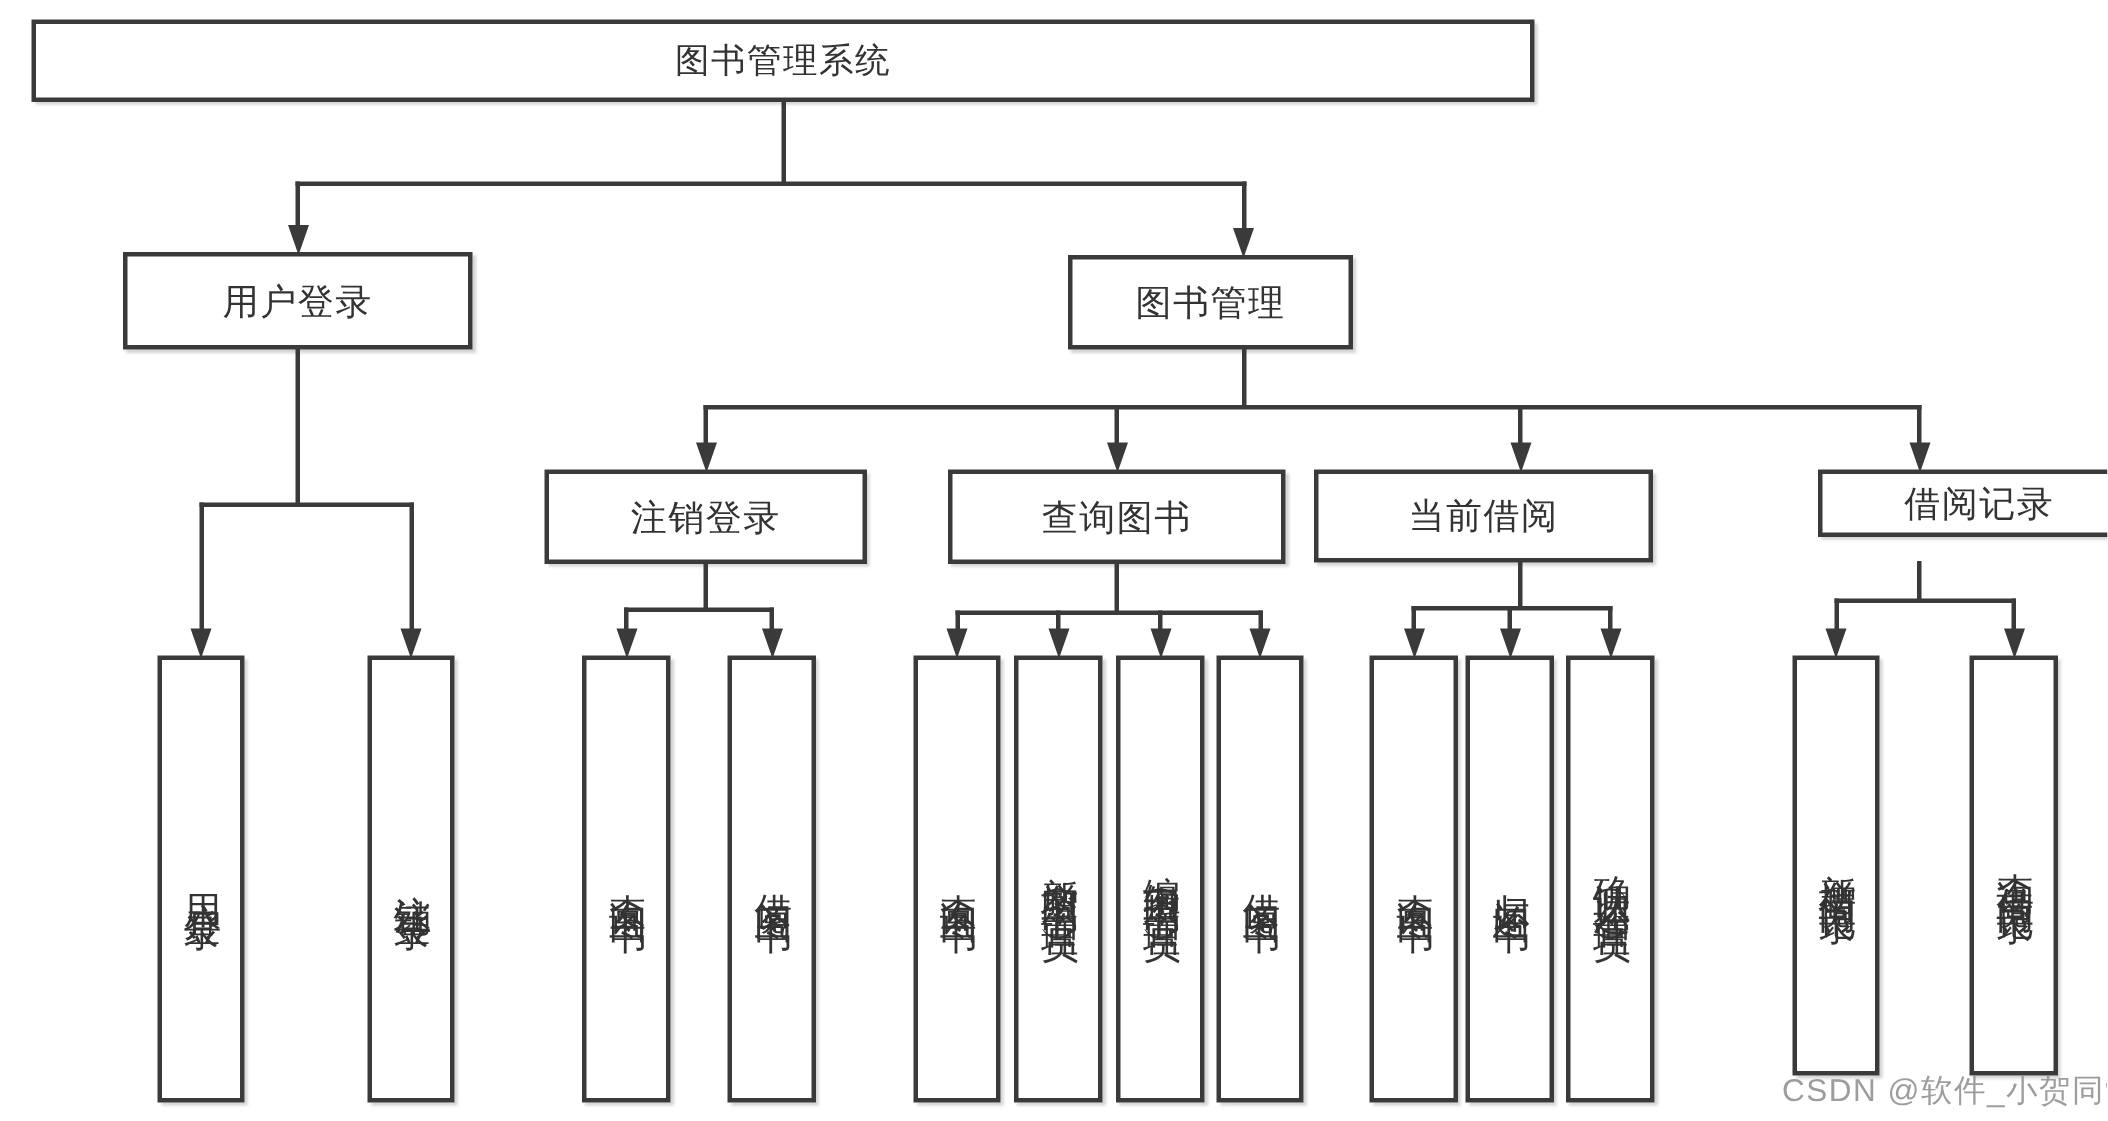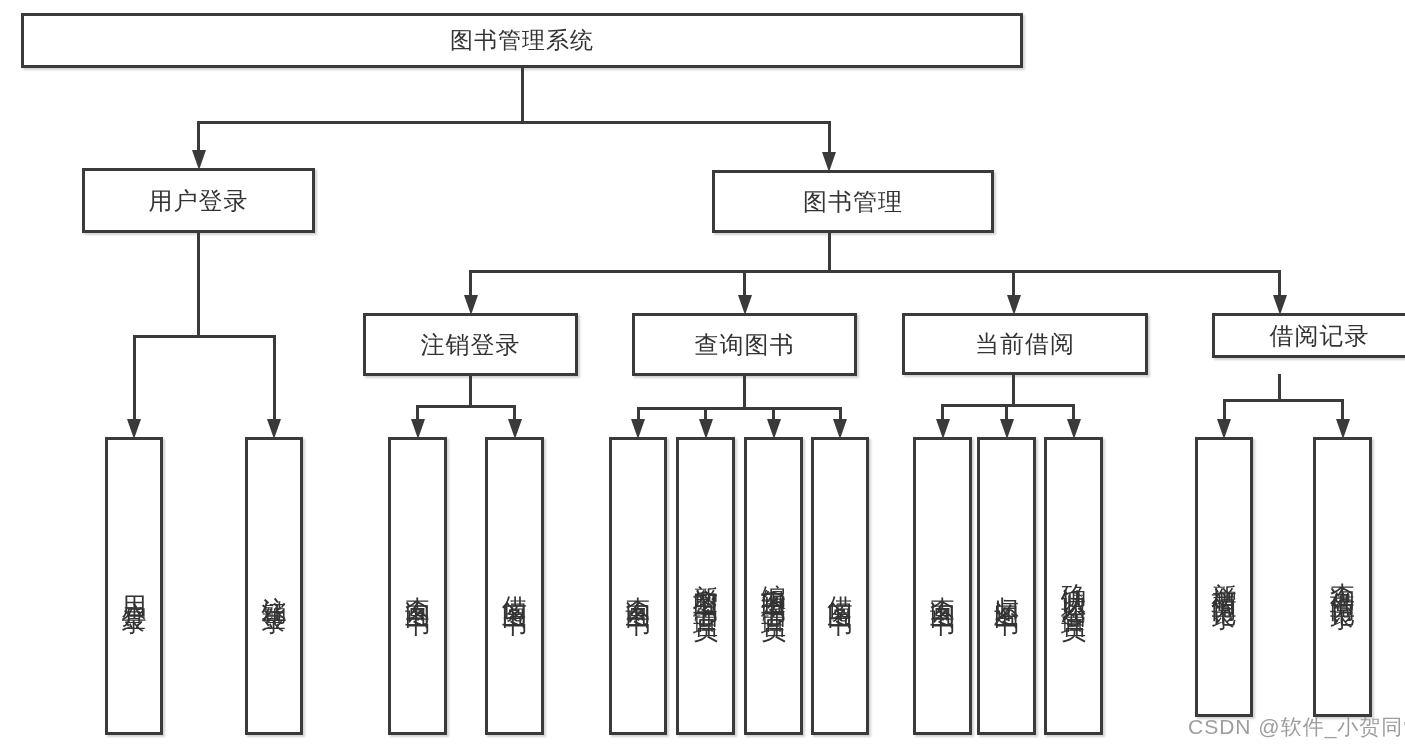--- a/index.html
+++ b/index.html
@@ -70,30 +70,30 @@
 <body>
 
 <div id="canvas">
   <div id="nodes-layer">
       <div class="node root" style="left: 21px; top: 13px; width: 1002px; height: 55px;">
         <span class="lbl">图书管理系统</span>
       </div>
       <div class="node" style="left: 82px; top: 168px; width: 233px; height: 65px;">
         <span class="lbl">用户登录</span>
       </div>
-      <div class="node" style="left: 712px; top: 170px; width: 282px; height: 63px;">
+      <div class="node" style="left: 712px; top: 170px; width: 190px; height: 63px;">
         <span class="lbl">图书管理</span>
       </div>
       <div class="node" style="left: 363px; top: 313px; width: 215px; height: 63px;">
         <span class="lbl">注销登录</span>
       </div>
       <div class="node" style="left: 632px; top: 313px; width: 225px; height: 63px;">
         <span class="lbl">查询图书</span>
       </div>
-      <div class="node" style="left: 902px; top: 313px; width: 246px; height: 62px;">
+      <div class="node" style="left: 876px; top: 313px; width: 226px; height: 62px;">
         <span class="lbl">当前借阅</span>
       </div>
       <div class="node" style="left: 1212px; top: 313px; width: 215px; height: 45px;">
         <span class="lbl">借阅记录</span>
       </div>
       <div class="node v" style="left: 105px; top: 437px; width: 58px; height: 298px;">
         <span class="lbl">用户登录</span>
       </div>
       <div class="node v" style="left: 245px; top: 437px; width: 58px; height: 298px;">
         <span class="lbl">注销登录</span>

